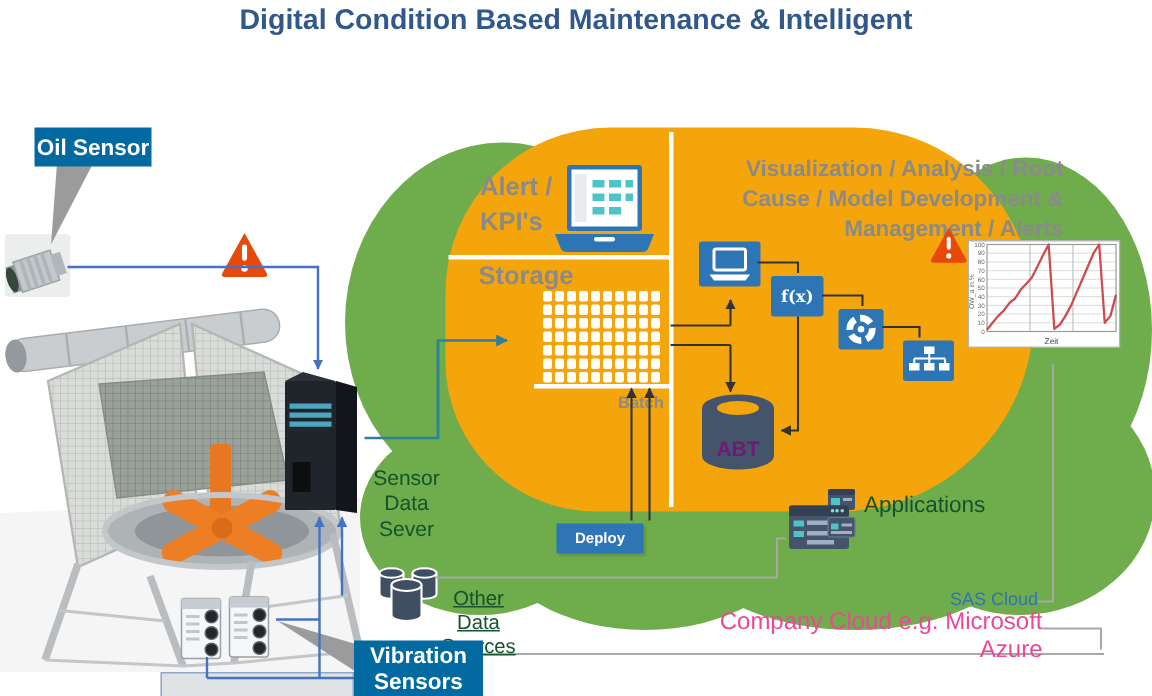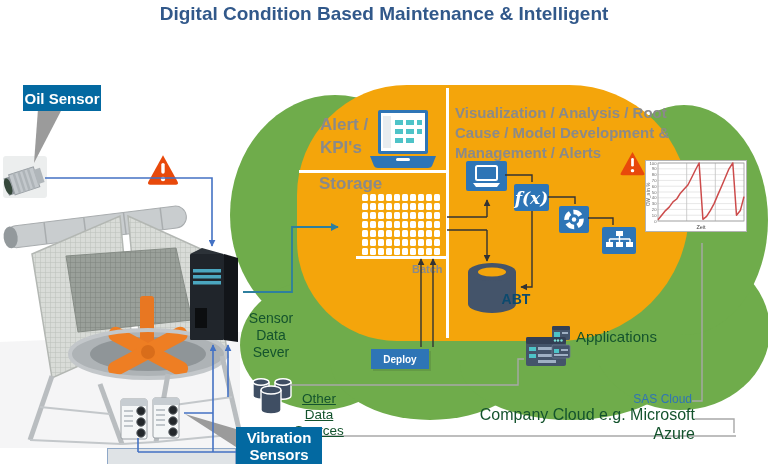--- a/index.html
+++ b/index.html
@@ -81,21 +81,21 @@
   <div class="abs white-line" style="left:446px;top:88px;width:3px;height:250px;z-index:4;"></div>
   <div class="abs white-line" style="left:299px;top:170px;width:148px;height:3px;z-index:4;"></div>
   <div class="abs white-line" style="left:356px;top:256px;width:91px;height:3px;z-index:4;"></div>
 
   <div class="abs section-label" style="left:320px;top:113px;font-size:17px;line-height:23px;z-index:5;">
     <div>Alert /</div>
       <div>KPI's</div>
   </div>
   <div class="abs section-label" style="left:319px;top:174px;font-size:17px;z-index:5;">Storage</div>
   <div class="abs section-label" style="left:372px;top:263px;font-size:11px;z-index:5;margin-left:40px;">Batch</div>
-  <div class="abs section-label" style="left:455px;top:103px;width:254px;font-size:15px;line-height:20px;z-index:5;">Visualization / Analysis / Root Cause / Model Development &amp; Management / Alerts</div>
+  <div class="abs section-label" style="left:455px;top:103px;width:254px;font-size:15px;line-height:20px;z-index:5;text-align:right;">Visualization / Analysis / Root Cause / Model Development &amp; Management / Alerts</div>
 
   <svg class="abs" style="left:362px;top:110px;z-index:5;" width="78" height="60" viewBox="0 0 78 60">
     <rect x="16" y="0" width="50" height="44" rx="2" fill="#2E75B6"></rect>
     <rect x="19" y="3" width="44" height="38" fill="#ffffff"></rect>
     <rect x="21" y="6" width="8" height="32" fill="#e8ecef"></rect>
     <g fill="#4EC3C8">
       <rect x="33" y="10" width="8" height="5"></rect>
         <rect x="44" y="10" width="8" height="5"></rect>
         <rect x="55" y="10" width="5" height="5"></rect>
       <rect x="33" y="19" width="8" height="5"></rect>
@@ -181,21 +181,21 @@
       <div class="cell"></div>
     </div>
 
   <div class="abs blue-box" style="left:466px;top:161px;width:41px;height:30px;border-radius:2px;z-index:5;">
     <svg width="41" height="30" viewBox="0 0 41 30">
       <rect x="10" y="5" width="21" height="14" rx="1.5" fill="none" stroke="#fff" stroke-width="2"></rect>
       <path d="M7,22 H34 L31,26 H10 Z" fill="#fff"></path>
     </svg>
   </div>
   <div class="abs blue-box" style="left:514px;top:184px;width:35px;height:27px;border-radius:2px;z-index:5;">
-    <span style="font-family:'DejaVu Serif',serif;font-style:italic;font-weight:bold;font-size:17px;">f(x)</span>
+    <span style="font-family:'DejaVu Serif',serif;font-weight:bold;font-size:11px;">f(x)</span>
   </div>
   <div class="abs blue-box" style="left:559px;top:206px;width:30px;height:27px;border-radius:2px;z-index:5;">
     <svg width="30" height="27" viewBox="0 0 30 27">
       <circle cx="15" cy="13.5" r="7.5" fill="none" stroke="#fff" stroke-width="4.5" stroke-dasharray="8 3.5"></circle>
       <circle cx="15" cy="13.5" r="2.2" fill="#fff"></circle>
     </svg>
   </div>
   <div class="abs blue-box" style="left:602px;top:227px;width:34px;height:27px;border-radius:2px;z-index:5;">
     <svg width="34" height="27" viewBox="0 0 34 27">
       <rect x="14" y="4" width="7" height="5" fill="#fff"></rect>
@@ -204,21 +204,21 @@
         <rect x="14" y="15" width="7" height="5" fill="#fff"></rect>
         <rect x="24" y="15" width="7" height="5" fill="#fff"></rect>
     </svg>
   </div>
 
   <svg class="abs" style="left:466px;top:262px;z-index:5;" width="52" height="54" viewBox="0 0 52 54">
     <path d="M2,10 L2,42 A24 9 0 0 0 50,42 L50,10" fill="#44546A"></path>
     <ellipse cx="26" cy="10" rx="24" ry="9" fill="#44546A"></ellipse>
     <ellipse cx="26" cy="10" rx="14" ry="4.6" fill="#F4A50B"></ellipse>
   </svg>
-  <div class="abs" style="left:470px;top:291px;width:44px;text-align:center;color:#0c4a6e;font-weight:bold;font-size:14px;z-index:6;margin-left:24px;">ABT</div>
+  <div class="abs" style="left:470px;top:291px;width:44px;text-align:center;color:#701a75;font-weight:bold;font-size:14px;z-index:6;">ABT</div>
 
   <svg class="abs" style="left:645px;top:160px;z-index:20;" width="102" height="72" viewBox="0 0 102 72">
     <rect x="0.5" y="0.5" width="101" height="71" fill="#ffffff" stroke="#b3b3b3"></rect>
     <g id="chart-hgrid" stroke="#d7d7d7" stroke-width="0.6">
         <line x1="13" x2="99" y1="61.0" y2="61.0"></line>
         <line x1="13" x2="99" y1="55.2" y2="55.2"></line>
         <line x1="13" x2="99" y1="49.4" y2="49.4"></line>
         <line x1="13" x2="99" y1="43.6" y2="43.6"></line>
         <line x1="13" x2="99" y1="37.8" y2="37.8"></line>
         <line x1="13" x2="99" y1="32.0" y2="32.0"></line>
@@ -322,21 +322,21 @@
     <rect x="28" y="21" width="18" height="13" rx="1.5" fill="#44546A" stroke="#6b7a90" stroke-width="0.8"></rect>
     <rect x="30" y="25" width="5" height="4" fill="#4EC3C8"></rect>
       <rect x="37" y="25" width="7" height="2" fill="#9fb0c4"></rect>
       <rect x="30" y="30" width="14" height="2" fill="#9fb0c4"></rect>
   </svg>
   <div class="abs gtext" style="left:576px;top:328px;font-size:15px;line-height:18px;z-index:50;">
       <div>Applications</div>
   </div>
 
   <div class="abs" style="left:560px;top:392px;width:132px;text-align:right;font-size:12px;color:#2F74B5;z-index:50;">SAS Cloud</div>
-  <div class="abs" style="left:440px;top:405px;width:255px;text-align:right;font-size:16px;line-height:19px;color:#14532d;z-index:50;">
+  <div class="abs" style="left:440px;top:405px;width:255px;text-align:right;font-size:16px;line-height:19px;color:#ec4899;z-index:50;">
     <div>Company Cloud e.g. Microsoft</div>
       <div>Azure</div>
   </div>
 
   <svg class="abs" style="left:119px;top:395px;z-index:5;" width="32" height="46" viewBox="0 0 30 46">
     <rect x="1" y="4" width="26" height="40" rx="2" fill="#f4f6f7" stroke="#9aa0a5"></rect>
     <rect x="1" y="4" width="26" height="7" fill="#c6ccd1"></rect>
     <rect x="4" y="15" width="9" height="2" fill="#c0c6cb"></rect>
       <rect x="4" y="20" width="9" height="2" fill="#c0c6cb"></rect>
     <rect x="4" y="25" width="9" height="2" fill="#c0c6cb"></rect>

